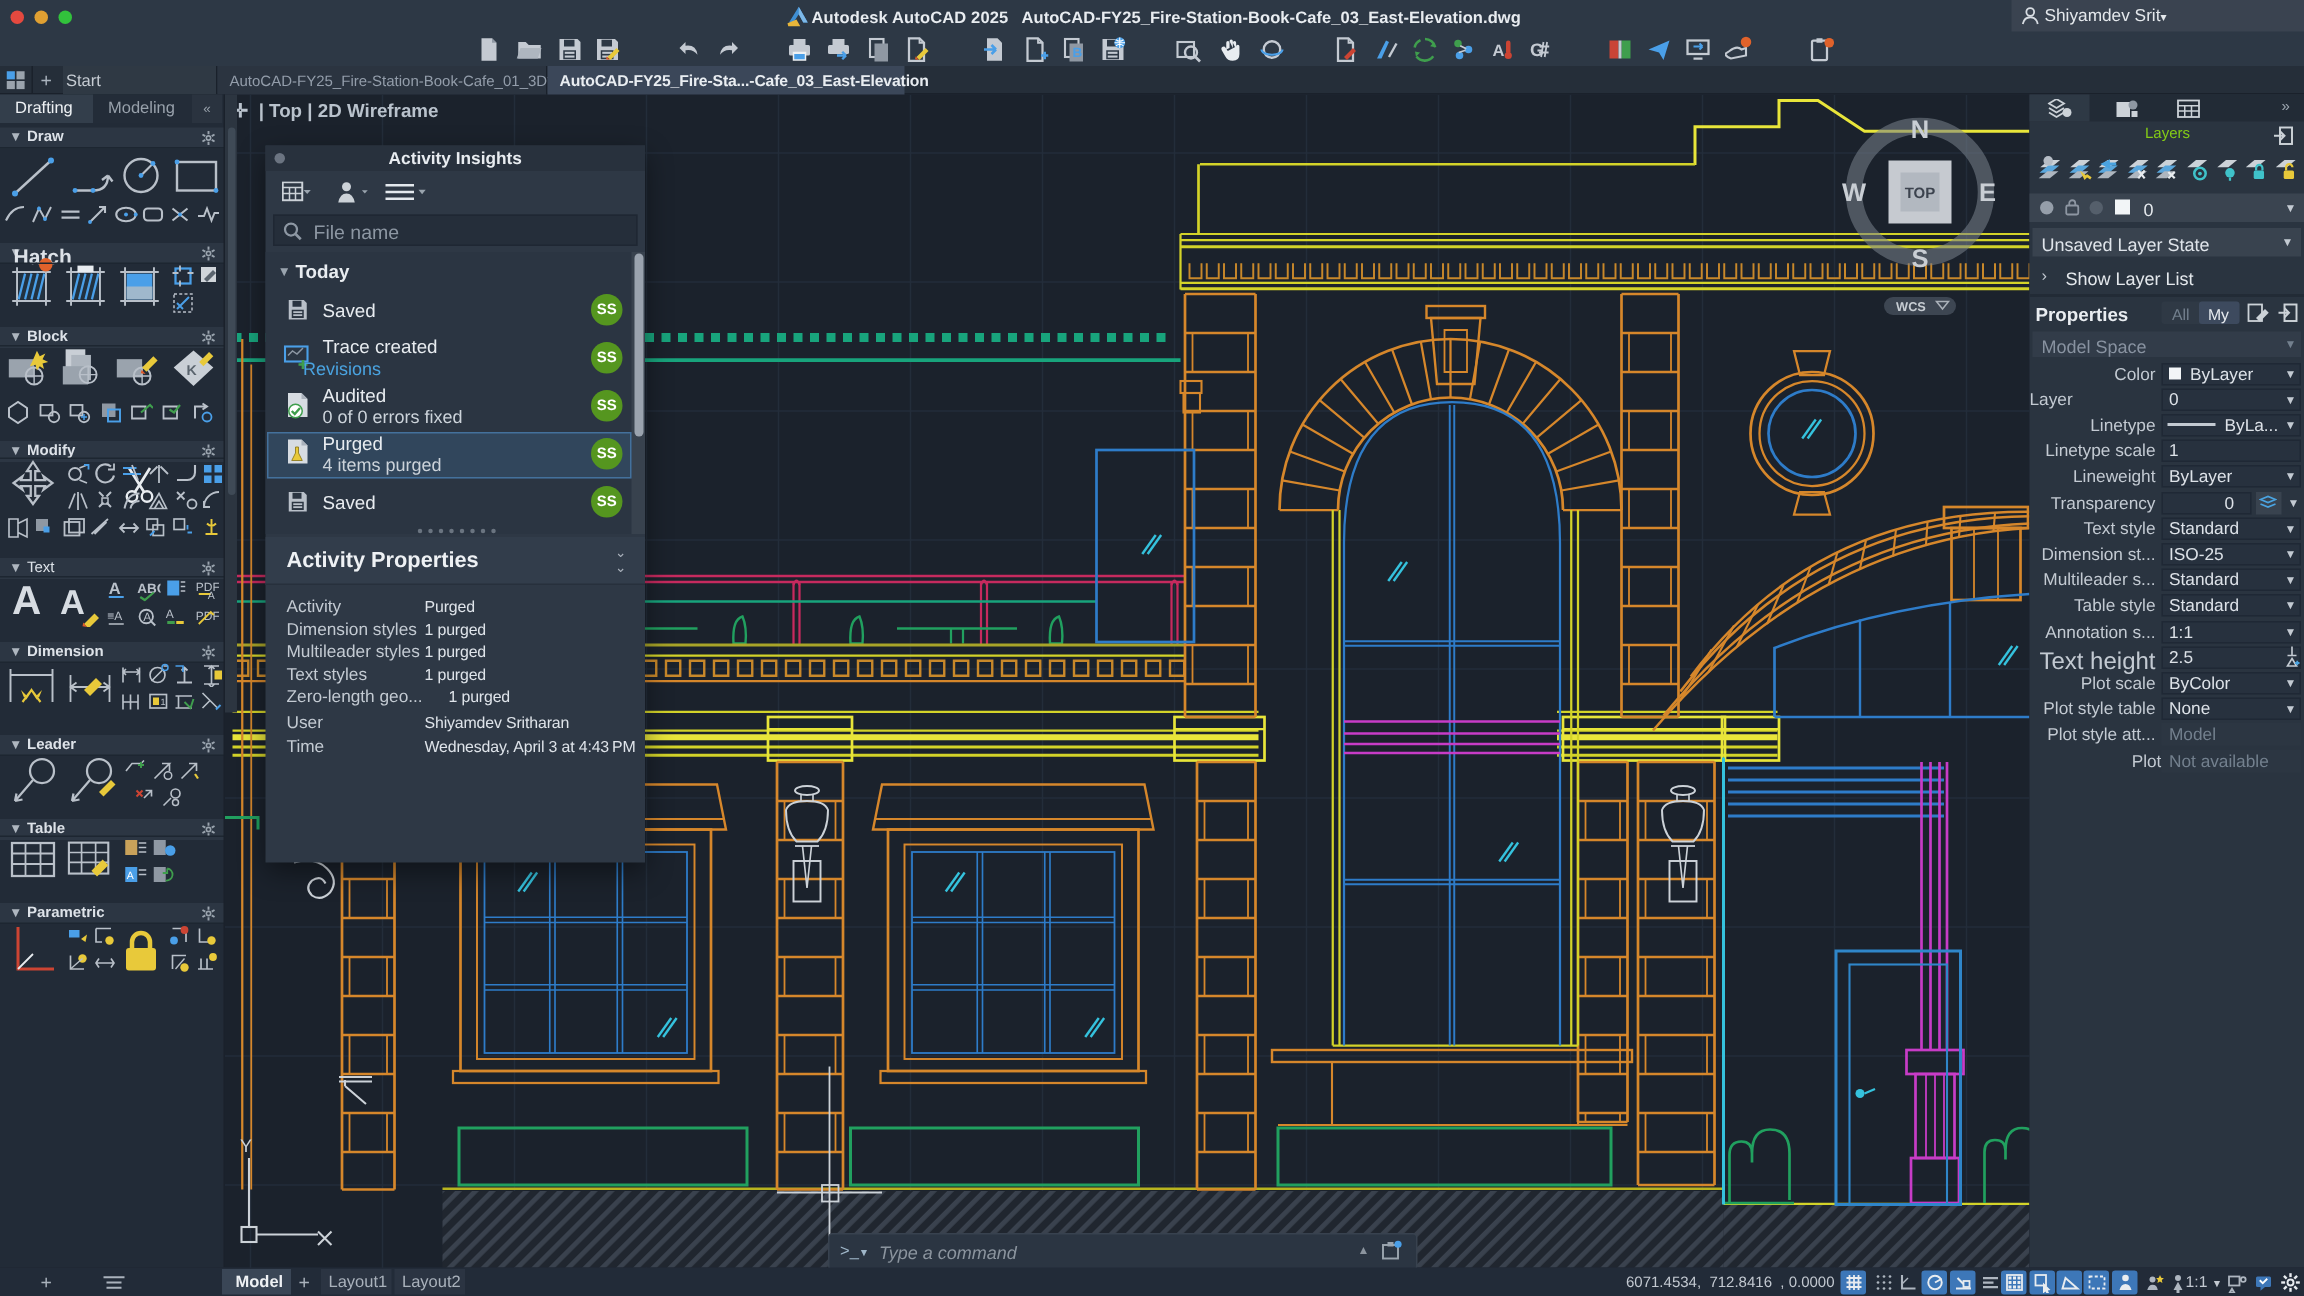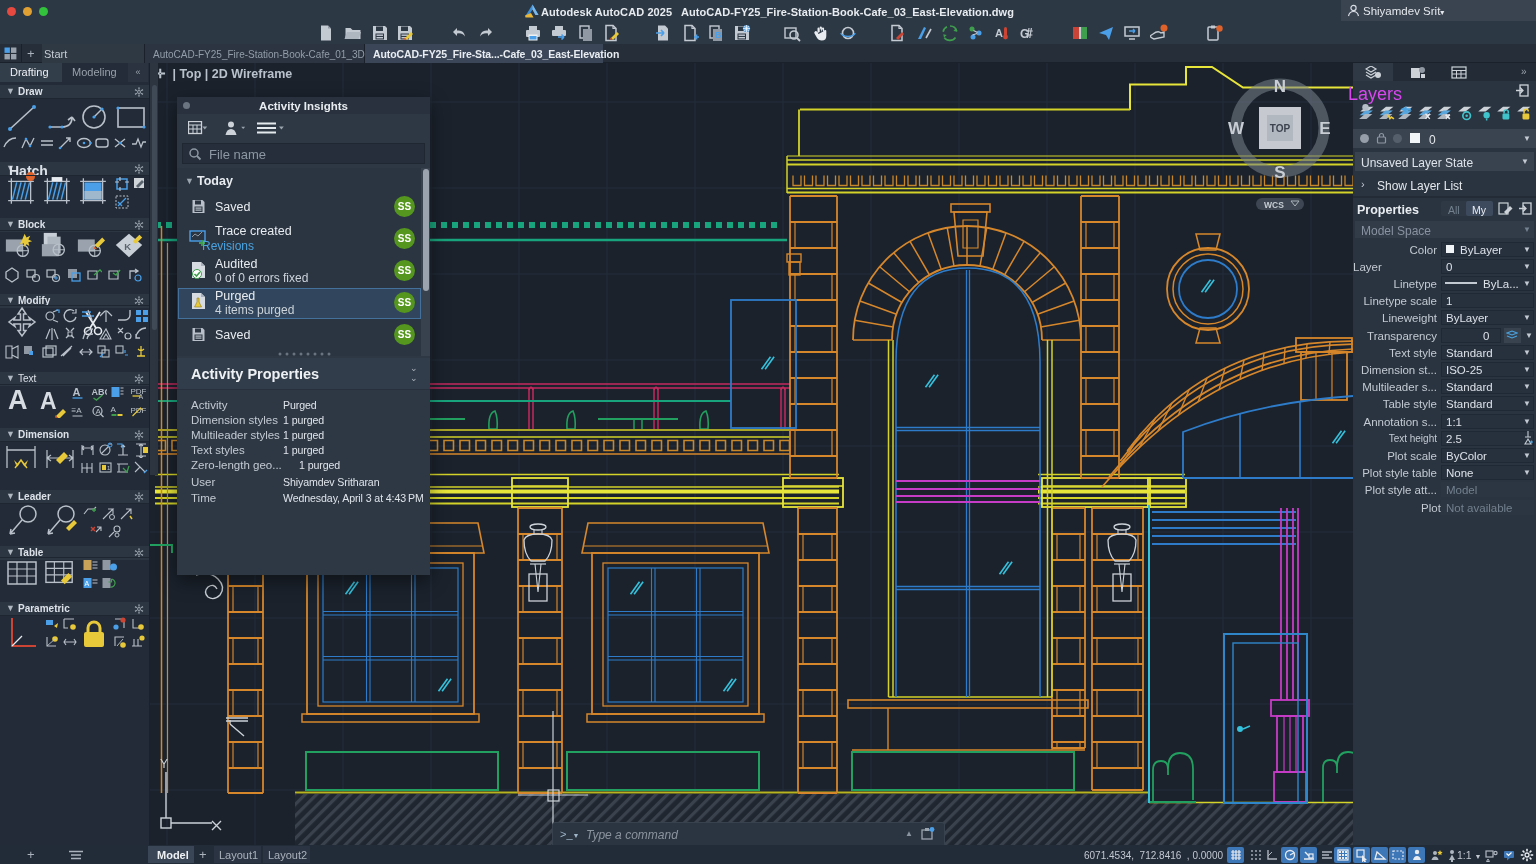--- a/index.html
+++ b/index.html
@@ -1272,21 +1272,21 @@
     <svg class="abs" style="left:1410px;top:66px" width="16" height="13" viewBox="0 0 16 13">
 <rect x="1" y="2" width="9" height="10" fill="#ccd2d8"></rect>
       <circle cx="12" cy="4" r="3" fill="#8f98a3"></circle>
       <rect x="11" y="8" width="4" height="4" fill="#ccd2d8"></rect>
     </svg>
     <svg class="abs" style="left:1451px;top:66px" width="16" height="13" viewBox="0 0 16 13">
 <rect x="1" y="1" width="14" height="11" fill="none" stroke="#ccd2d8" stroke-width="1.2"></rect>
 <path d="M1 4.5 h14 M5.5 4.5 v7.5 M10 4.5 v7.5 M1 8 h14" stroke="#ccd2d8" stroke-width="1"></path>
     </svg>
     <div class="abs" style="left:1521px;top:66px;font-size:10px;color:#9aa4ae">»</div>
-    <div class="abs" style="left:1348px;top:84px;font-size:18px;color:#d946ef">Layers</div>
+    <div class="abs" style="left:1430px;top:84px;font-size:10px;color:#84cc16">Layers</div>
     <svg class="abs" style="left:1515px;top:84px" width="14" height="13" viewBox="0 0 14 13">
 <rect x="5" y="1" width="8" height="11" fill="none" stroke="#ccd2d8" stroke-width="1.3"></rect>
       <path d="M1 6.5 h7 m-3 -3 l3 3 l-3 3" stroke="#ccd2d8" stroke-width="1.3" fill="none"></path>
     </svg>
     <svg class="abs" style="left:1357.0px;top:103px" width="18" height="18" viewBox="0 0 17 17">
       <path d="M3 8 L8.5 3.5 L15.5 3.5 L10 8 Z" fill="#ccd2d8"></path>
       <path d="M2.5 11.5 L8 7 L15 7 L9.5 11.5 Z" fill="#5aa7dd"></path>
       <path d="M2 15 L7.5 10.5 L14.5 10.5 L9 15 Z" fill="#aeb6bf"></path>
       <circle cx="8" cy="4" r="3" fill="#b6bdc6"></circle>
     </svg>
@@ -1409,21 +1409,21 @@
     <div class="abs" style="left:1446px;top:381.0999999999999px;font-size:11.5px;color:#dde2e8">Standard</div>
     <div class="abs" style="left:1523px;top:382.0999999999999px;font-size:8px;color:#c3cad2">▼</div>
     <div class="abs" style="left:1353px;top:398.2999999999999px;width:84px;text-align:right;font-size:11.5px;color:#c3cad2;white-space:nowrap">Table style</div>
     <div class="abs" style="left:1441px;top:396.2999999999999px;width:93px;height:15px;background:#27313e;border:1px solid #1f2835"></div>
     <div class="abs" style="left:1446px;top:398.2999999999999px;font-size:11.5px;color:#dde2e8">Standard</div>
     <div class="abs" style="left:1523px;top:399.2999999999999px;font-size:8px;color:#c3cad2">▼</div>
     <div class="abs" style="left:1353px;top:415.4999999999999px;width:84px;text-align:right;font-size:11.5px;color:#c3cad2;white-space:nowrap">Annotation s...</div>
     <div class="abs" style="left:1441px;top:413.4999999999999px;width:93px;height:15px;background:#27313e;border:1px solid #1f2835"></div>
     <div class="abs" style="left:1446px;top:415.4999999999999px;font-size:11.5px;color:#dde2e8">1:1</div>
     <div class="abs" style="left:1523px;top:416.4999999999999px;font-size:8px;color:#c3cad2">▼</div>
-    <div class="abs" style="left:1353px;top:432.6999999999999px;width:84px;text-align:right;font-size:10px;color:#c3cad2;white-space:nowrap">Text height</div>
+    <div class="abs" style="left:1353px;top:432.6999999999999px;width:84px;text-align:right;font-size:16px;color:#c3cad2;white-space:nowrap">Text height</div>
     <div class="abs" style="left:1441px;top:430.6999999999999px;width:93px;height:15px;background:#27313e;border:1px solid #1f2835"></div>
     <div class="abs" style="left:1446px;top:432.6999999999999px;font-size:11.5px;color:#dde2e8">2.5</div>
     <svg class="abs" style="left:1521px;top:429.6999999999999px" width="14" height="16" viewBox="0 0 14 16">
       <path d="M7 1 v6 m-3 0 h6 M7 9 l3 5 h-6 z" stroke="#c3cad2" stroke-width="1.1" fill="none"></path>
       <path d="M11 2 h3 m-1.5 -1.5 v3" stroke="#4aa3e0" stroke-width="1.2" transform="translate(-2,10)"></path>
     </svg>
     <div class="abs" style="left:1353px;top:449.89999999999986px;width:84px;text-align:right;font-size:11.5px;color:#c3cad2;white-space:nowrap">Plot scale</div>
     <div class="abs" style="left:1441px;top:447.89999999999986px;width:93px;height:15px;background:#27313e;border:1px solid #1f2835"></div>
     <div class="abs" style="left:1446px;top:449.89999999999986px;font-size:11.5px;color:#dde2e8">ByColor</div>
     <div class="abs" style="left:1523px;top:450.89999999999986px;font-size:8px;color:#c3cad2">▼</div>

